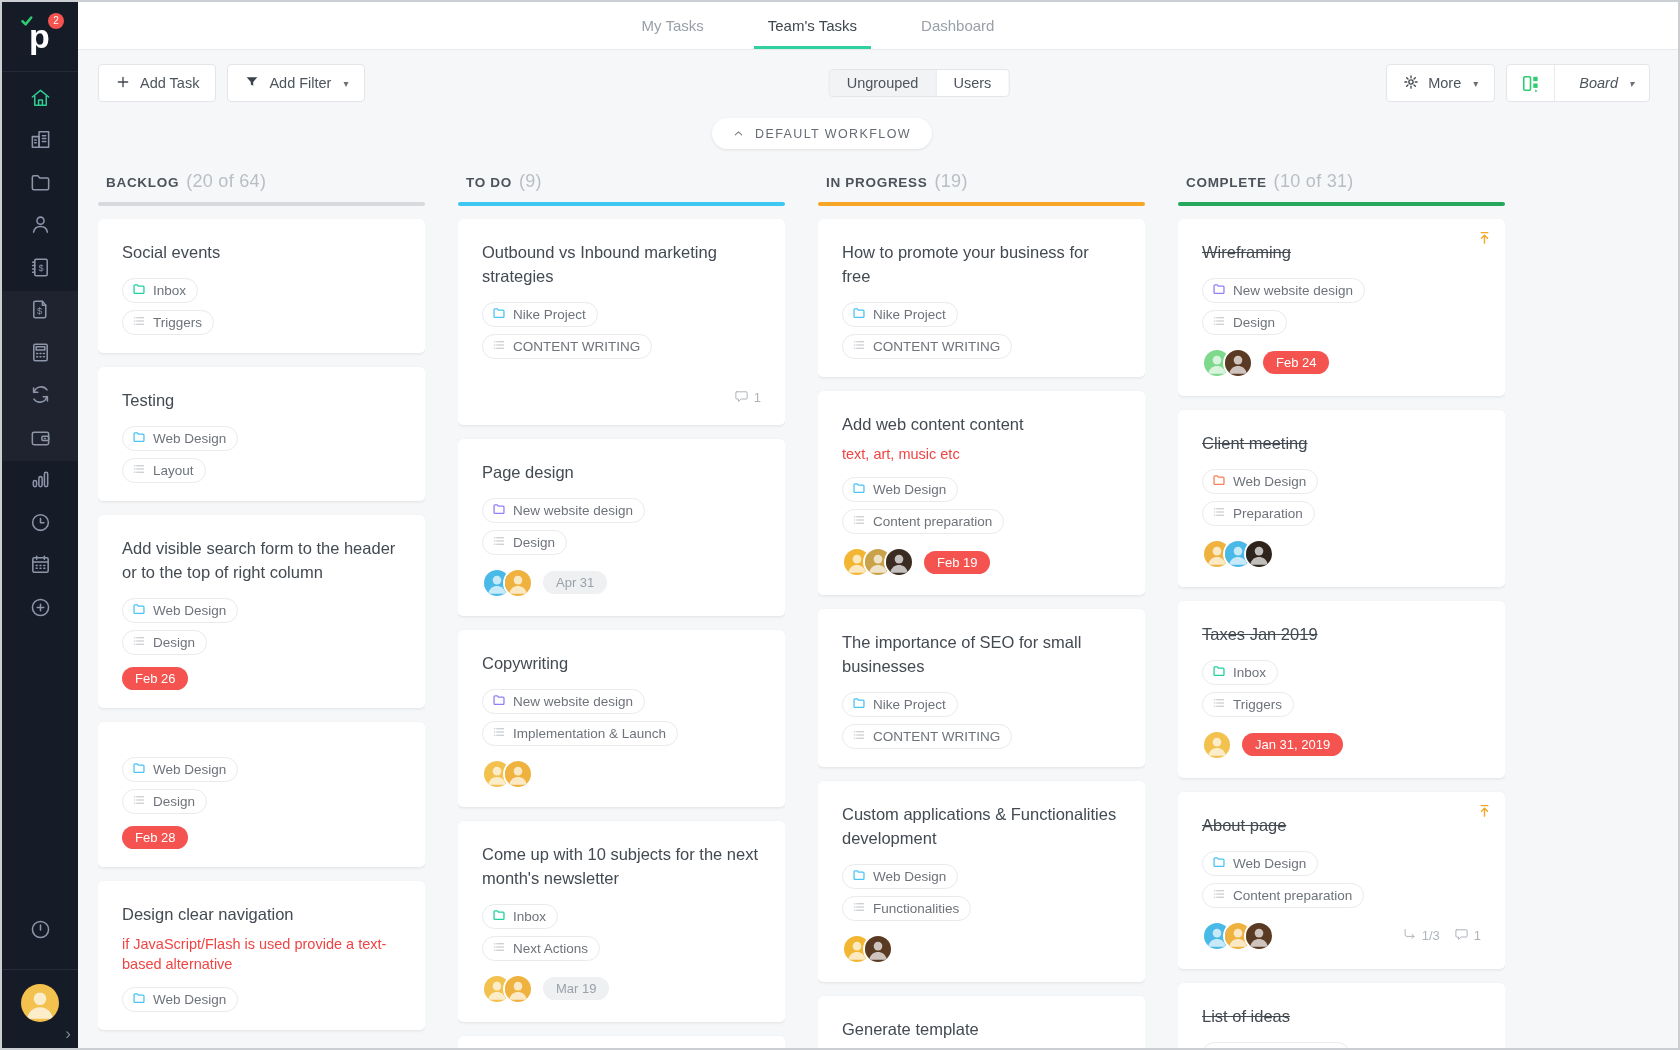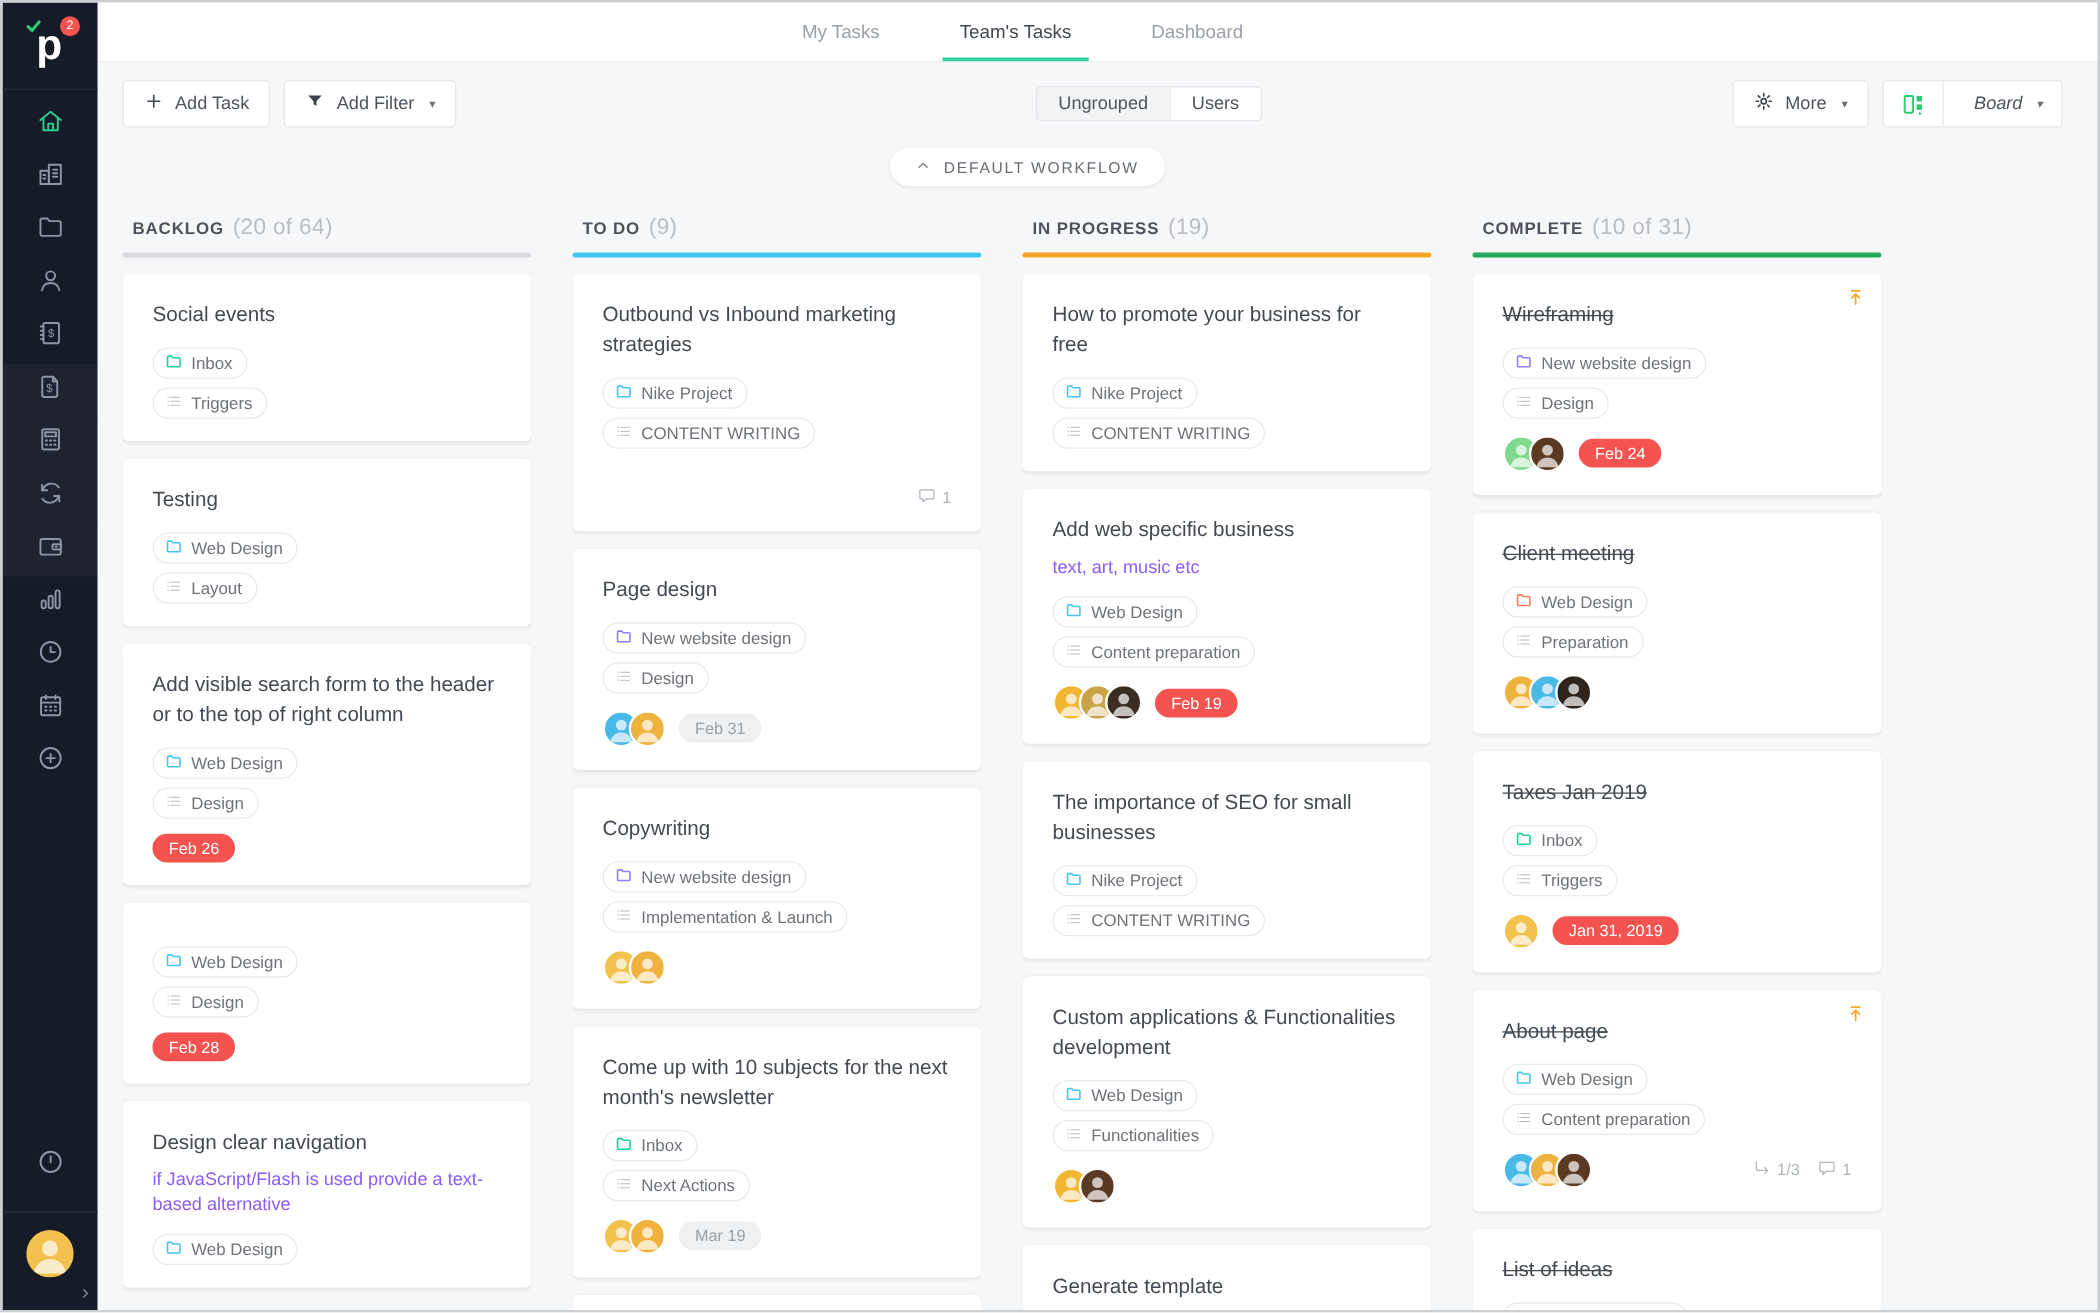--- a/index.html
+++ b/index.html
@@ -70,21 +70,21 @@
   .col-head { display:flex; align-items:baseline; padding:8px 4px 10px 8px; }
   .col-title { font-size:13.5px; font-weight:bold; letter-spacing:0.7px; color:#4d535c; }
   .col-count { font-size:18px; color:#b9bec5; margin-left:7px; letter-spacing:0.3px; }
   .col-bar { height:4px; border-radius:2px; margin-bottom:13px; flex-shrink:0; }
   .col-cards { overflow:hidden; }
 
   .card { background:#fff; border-radius:5px; box-shadow:0 1px 3px rgba(30,35,40,0.1);
     padding:22px 24px 18px; margin-bottom:14px; position:relative; cursor:pointer; }
   .card-title { font-size:16.5px; color:#434a52; line-height:1.45; }
   .card-title.done { text-decoration:line-through; }
-  .card-desc { font-size:14.5px; color:#8b5cf6; margin-top:7px; line-height:1.4; }
+  .card-desc { font-size:14.5px; color:#ef4444; margin-top:7px; line-height:1.4; }
   .tags { margin-top:13px; display:flex; flex-direction:column; align-items:flex-start; gap:7px; }
   .tag { display:inline-flex; align-items:center; gap:7px; border:1px solid #e8eaec; border-radius:13px;
     padding:3px 11px 3px 9px; font-size:13.5px; color:#6e737a; background:#fff; cursor:pointer; }
   .tag svg { width:14px; height:14px; }
   .tag .list-i { color:#b6bac0; }
   .due-standalone { margin-top:12px; }
   .pill { display:inline-block; font-size:13px; padding:4px 13px; border-radius:13px; }
   .pill-red { background:#f4534f; color:#fff; }
   .pill-gray { background:#eef0f2; color:#9aa1a8; }
   .card-foot { margin-top:13px; display:flex; align-items:center; }
@@ -444,21 +444,21 @@
                     <span class="avatar">
                       <span style="display:block;width:100%;height:100%;background:#f0b23f">
                         <svg viewBox="0 0 24 24">
                           <rect width="24" height="24" fill="none"></rect>
                           <circle cx="12" cy="9.3" r="4" fill="rgba(255,255,255,0.7)"></circle>
                           <path d="M3.8 22c1-5.2 4.6-7.3 8.2-7.3s7.2 2.1 8.2 7.3z" fill="rgba(255,255,255,0.7)"></path>
                         </svg>
                       </span>
                     </span>
                   </span>
-                  <span class="foot-due"><span class="pill pill-gray ">Feb 31</span></span>
+                  <span class="foot-due"><span class="pill pill-gray ">Apr 31</span></span>
                 </div>
               </div>
               <div class="card">
                 <div class="card-title ">Copywriting</div>
                 <div class="tags">
                   <span class="tag">
                     <span style="color:#8d80f6"><svg viewBox="0 0 24 24" stroke-width="2.2" stroke-linecap="round" stroke-linejoin="round" fill="none" stroke="currentColor">
                         <path d="M3.5 18V6.5A1.5 1.5 0 0 1 5 5h4.2l2 2.2H19a1.5 1.5 0 0 1 1.5 1.5V18a1.5 1.5 0 0 1-1.5 1.5H5A1.5 1.5 0 0 1 3.5 18z"></path>
                       </svg></span>
                     <span>New website design</span>
@@ -554,21 +554,21 @@
                   </span>
                   <span class="tag">
                     <span class="list-i"><svg viewBox="0 0 24 24" stroke="currentColor" stroke-width="1.6" stroke-linecap="round" stroke-linejoin="round" fill="none">
                         <path d="M8 6.5h12M8 12h12M8 17.5h12M4 6.5h1M4 12h1M4 17.5h1"></path>
                       </svg></span>
                     <span>CONTENT WRITING</span>
                   </span>
                 </div>
               </div>
               <div class="card">
-                <div class="card-title ">Add web specific business</div>
+                <div class="card-title ">Add web content content</div>
                 <div class="card-desc">text, art, music etc</div>
                 <div class="tags">
                   <span class="tag">
                     <span style="color:#49c3f2"><svg viewBox="0 0 24 24" stroke-width="2.2" stroke-linecap="round" stroke-linejoin="round" fill="none" stroke="currentColor">
                         <path d="M3.5 18V6.5A1.5 1.5 0 0 1 5 5h4.2l2 2.2H19a1.5 1.5 0 0 1 1.5 1.5V18a1.5 1.5 0 0 1-1.5 1.5H5A1.5 1.5 0 0 1 3.5 18z"></path>
                       </svg></span>
                     <span>Web Design</span>
                   </span>
                   <span class="tag">
                     <span class="list-i"><svg viewBox="0 0 24 24" stroke="currentColor" stroke-width="1.6" stroke-linecap="round" stroke-linejoin="round" fill="none">

